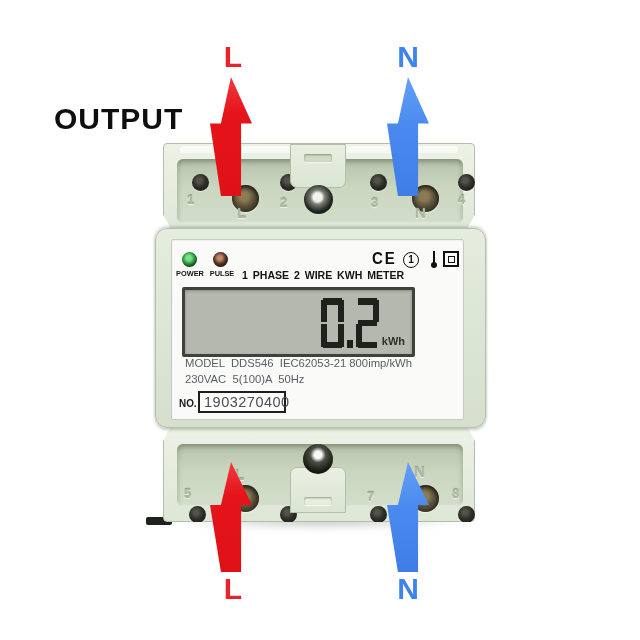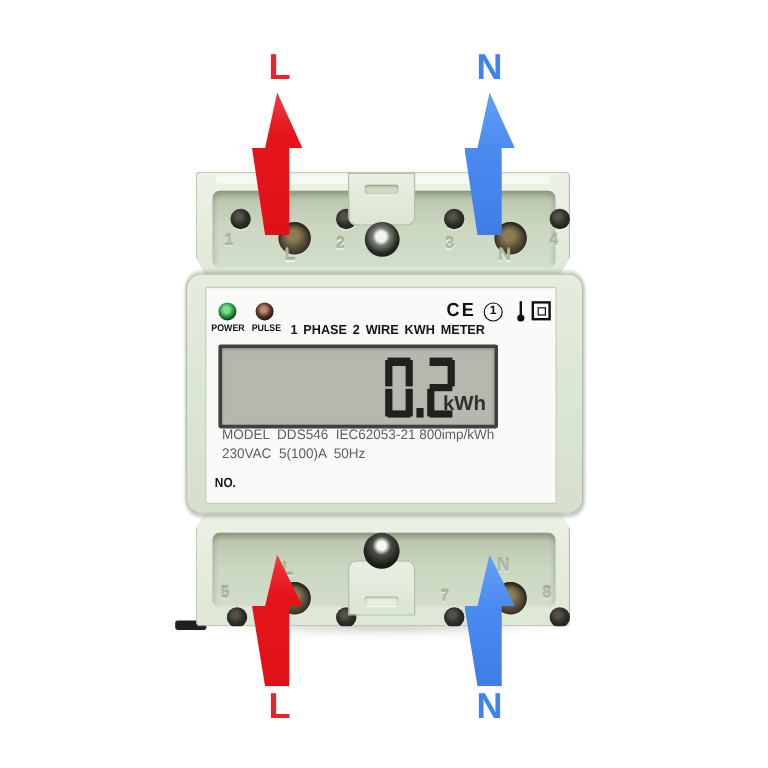--- a/index.html
+++ b/index.html
@@ -117,21 +117,21 @@
   .seg-digit { position:relative; width:23px; height:50px; }
   .seg { position:absolute; background:#1e211c; }
   .seg-a { left:9%; right:9%; top:0; height:13%; }
   .seg-b { right:0; width:27%; top:3%; height:45%; }
   .seg-c { right:0; width:27%; bottom:3%; height:45%; }
   .seg-d { left:9%; right:9%; bottom:0; height:13%; }
   .seg-e { left:0; width:27%; bottom:3%; height:45%; }
   .seg-f { left:0; width:27%; top:3%; height:45%; }
   .seg-g { left:9%; right:9%; top:44%; height:12%; }
   .seg-dot { width:6px; height:8px; background:#1e211c; }
-  .lcd-unit { position:absolute; right:7px; bottom:7px; font-size:17px; font-weight:600; color:#2e312b; }
+  .lcd-unit { position:absolute; right:7px; bottom:7px; font-size:11px; font-weight:600; color:#2e312b; }
 
   .spec-line { position:absolute; left:13px; font-size:11.5px; color:#585e64; white-space:pre;
                transform:scaleX(.98); transform-origin:left top; }
   .spec-1 { top:117px; }
   .spec-2 { top:133px; }
 
   .serial-label { position:absolute; left:7px; top:157px; font-size:11px; font-weight:700; color:#15181b;
                   transform:scaleX(.9); transform-origin:left top; }
   .serial-box { position:absolute; left:26px; top:151px; width:88px; height:22px;
                 border:2px solid #1d1f1d; background:#fcfcfb; display:flex; align-items:center;
@@ -226,23 +226,25 @@
               <div class="seg seg-g"></div>
             </div>
           </div>
         <div class="lcd-unit">kWh</div>
       </div>
 
       <div class="spec-line spec-1">MODEL  DDS546  IEC62053-21 800imp/kWh</div>
       <div class="spec-line spec-2">230VAC  5(100)A  50Hz</div>
 
       <div class="serial-label">NO.</div>
+      <div class="serial-box">1903270400</div>
     </div>
   </div>
 
+  <div class="io-label lbl-output">OUTPUT</div>
 
   <div class="arrow arrow-red arrow-top ar-x-live"></div>
   <div class="arrow arrow-blue arrow-top ar-x-neutral"></div>
   <div class="arrow arrow-red arrow-bot ar-x-live"></div>
   <div class="arrow arrow-blue arrow-bot ar-x-neutral"></div>
 
   <div class="lead-label lead-red lead-top-l">L</div>
   <div class="lead-label lead-blue lead-top-n">N</div>
   <div class="lead-label lead-red lead-bot-l">L</div>
   <div class="lead-label lead-blue lead-bot-n">N</div>

